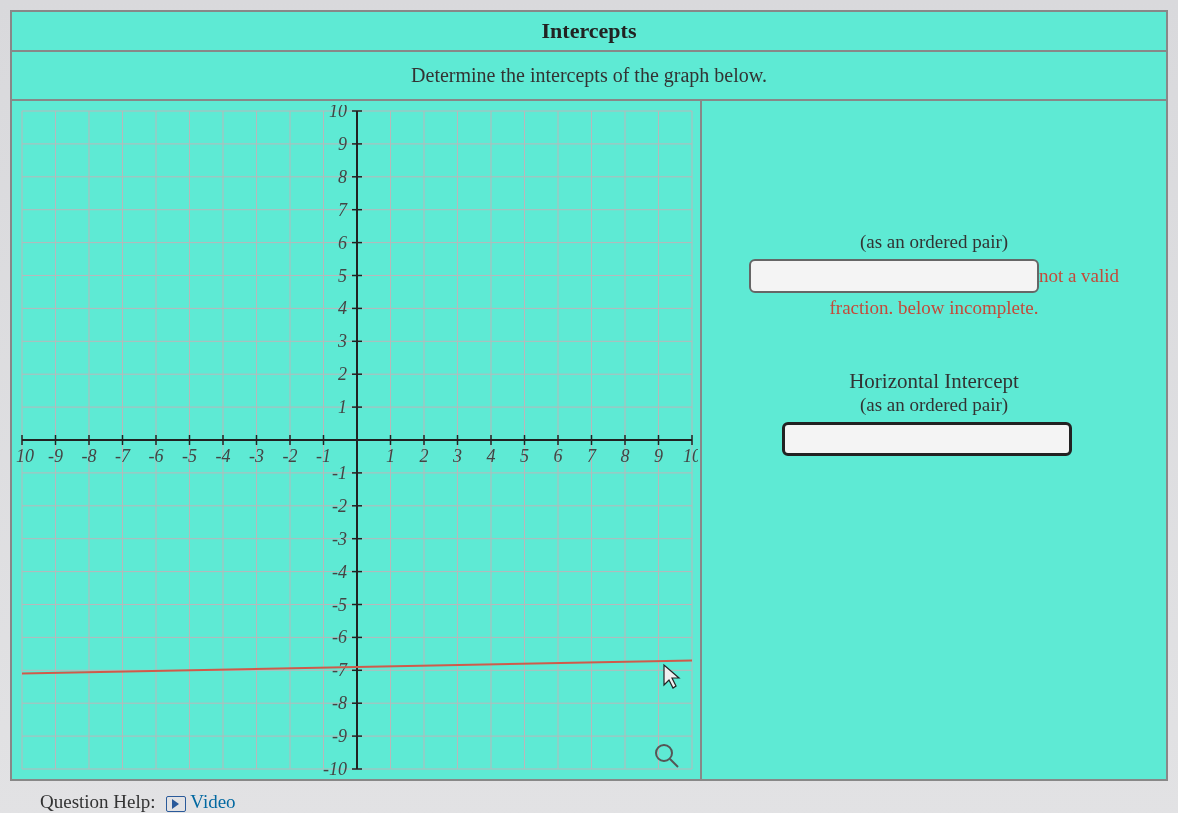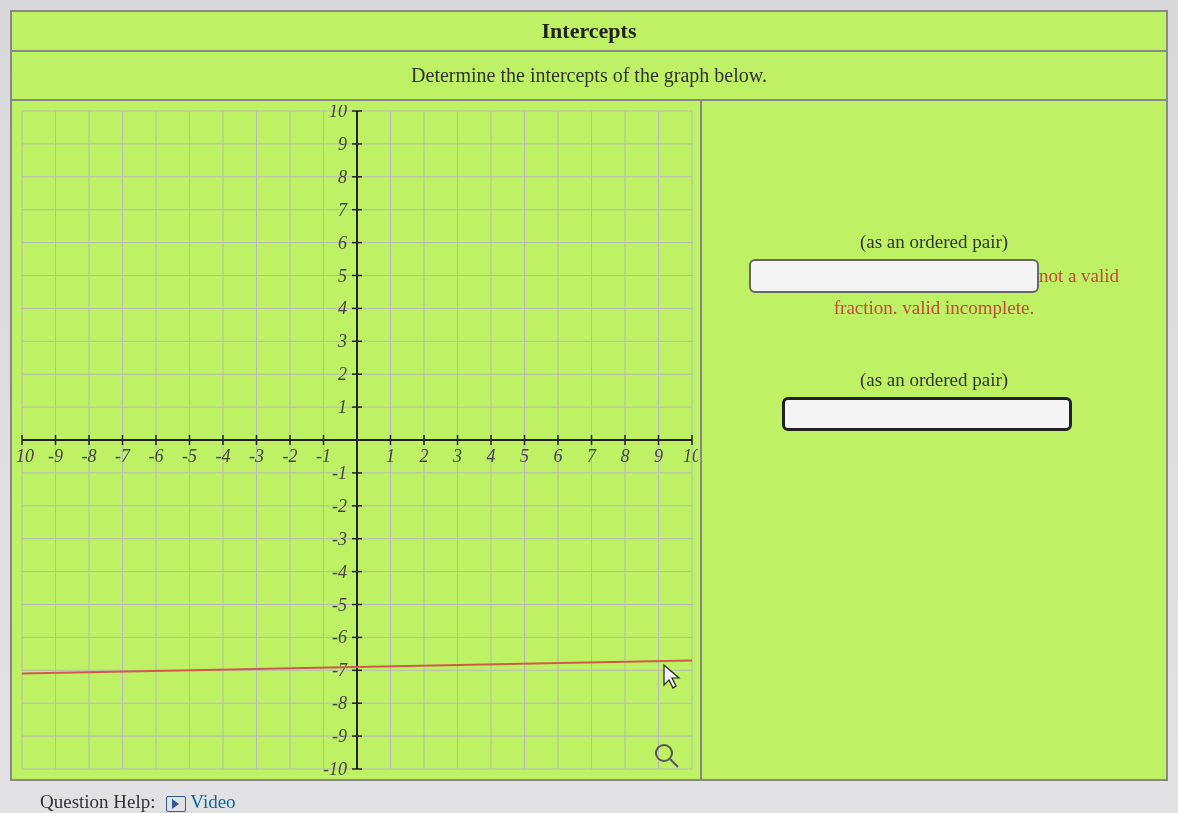--- a/index.html
+++ b/index.html
@@ -6,21 +6,21 @@
     margin: 0;
     padding: 10px;
     font-family: Georgia, 'Times New Roman', serif;
     background: linear-gradient(to bottom, #d9d9dc, #e2e2e4);
     color: #333;
     width: 1178px;
     box-sizing: border-box;
   }
   .outer-box {
     border: 2px solid #888;
-    background: #bef264;
+    background: #5eead4;
   }
   .title-row {
     border-bottom: 2px solid #888;
     text-align: center;
     font-size: 22px;
     font-weight: bold;
     padding: 6px 0;
     color: #222;
   }
   .subtitle-row {
@@ -283,25 +283,26 @@
     </div>
     <div class="answer-cell">
 
       <div class="intercept-block">
         <div class="intercept-sub">(as an ordered pair)</div>
         <div class="vertical-row">
           <input class="answer-input" value="" style="">
           <span class="error-text">not a valid</span>
         </div>
         <div class="error-line">
-          <span class="error-text">fraction. valid incomplete.</span>
+          <span class="error-text">fraction. below incomplete.</span>
         </div>
       </div>
 
       <div class="intercept-block" style="margin-top:50px">
+        <div class="intercept-title">Horizontal Intercept</div>
         <div class="intercept-sub">(as an ordered pair)</div>
         <div style="text-align:left; padding-left:60px;">
           <input class="answer-input focused" value="" style="">
         </div>
       </div>
 
     </div>
   </div>
 </div>
 

